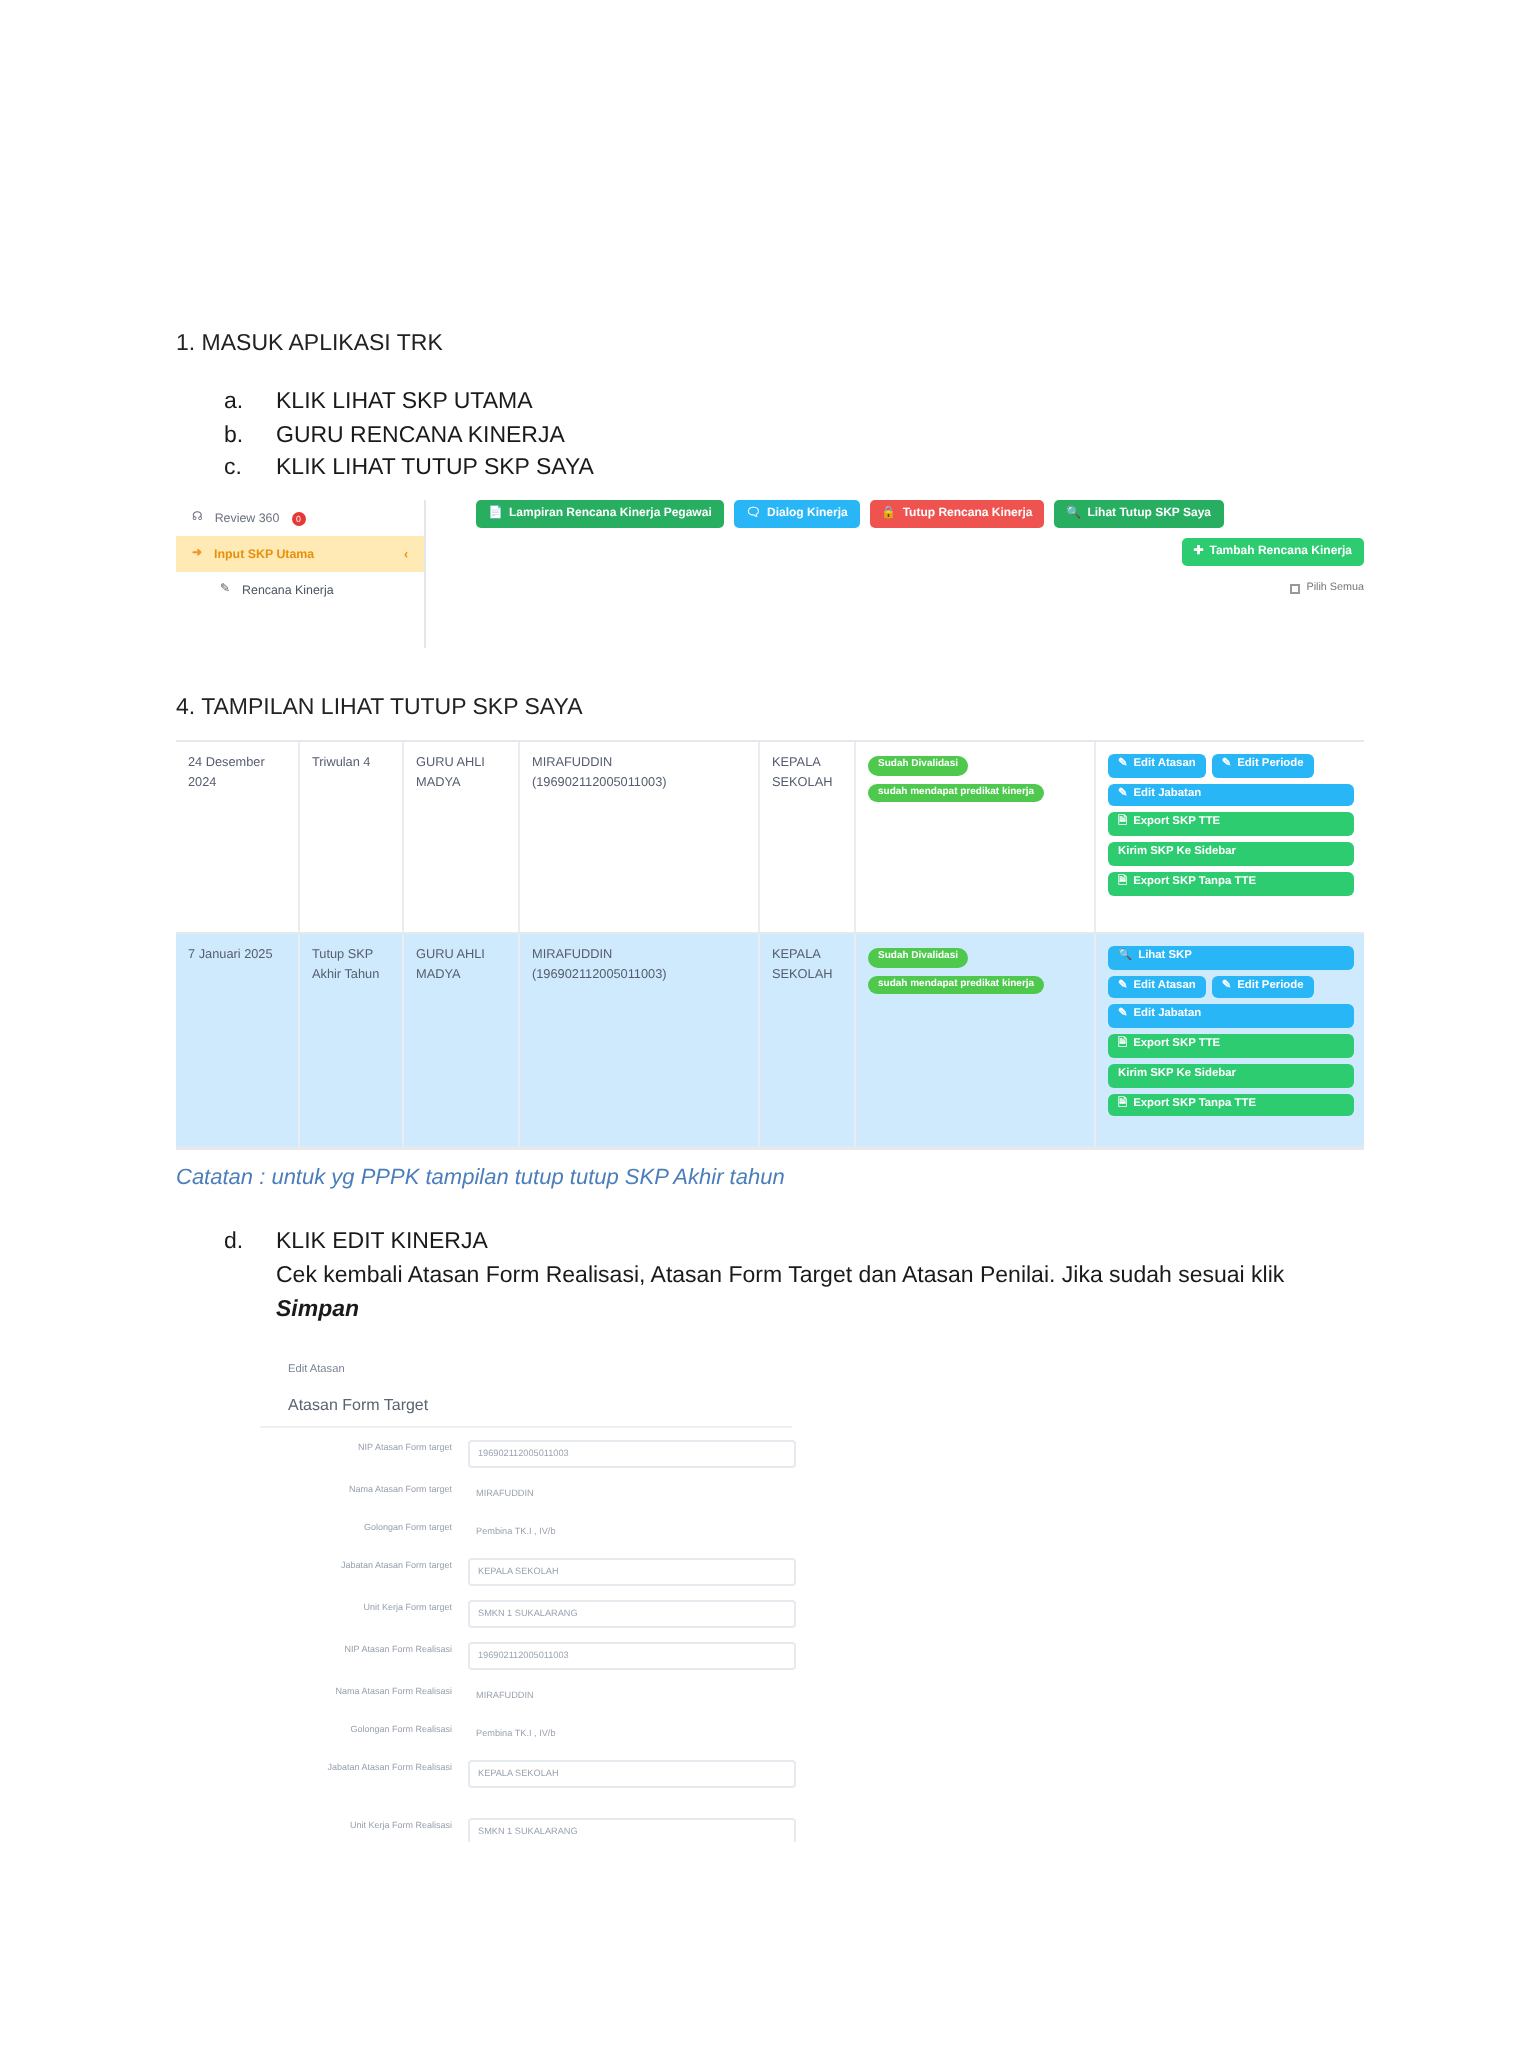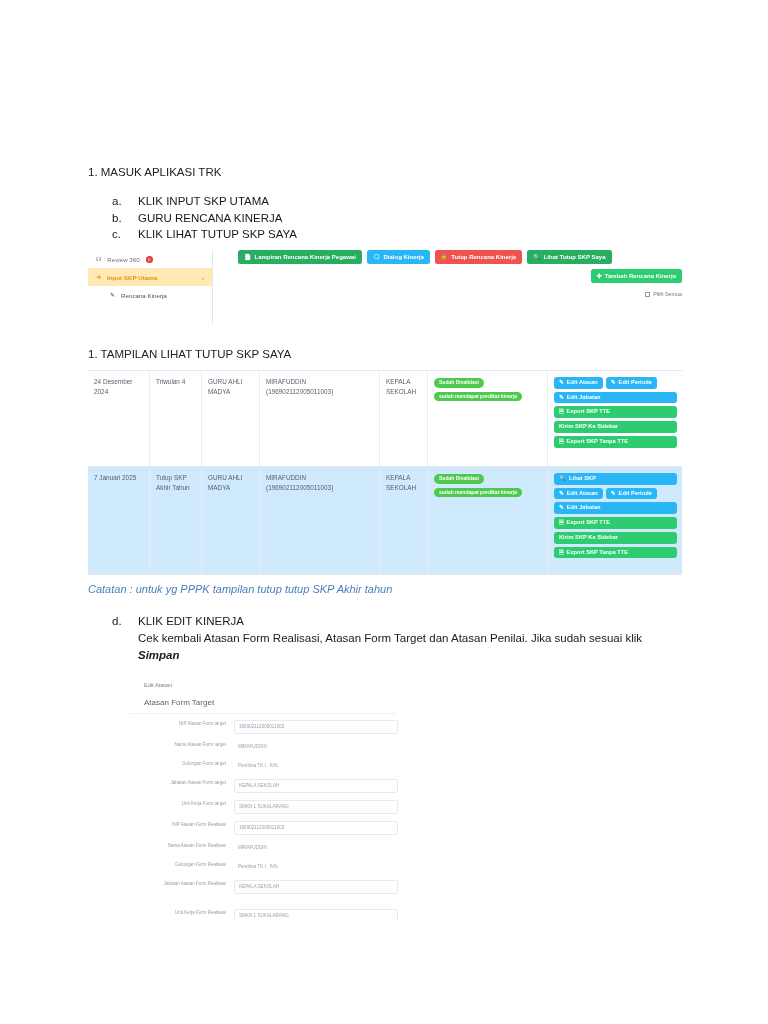--- a/index.html
+++ b/index.html
@@ -165,21 +165,21 @@
 <body>
 
 <div class="page">
 
 
   <div class="step" style="left:88px; top:166px;">1. MASUK APLIKASI TRK</div>
 
   <div class="sublist" style="top:193px;">
     <div class="row">
       <span class="mark">a.</span>
-      <span>KLIK INPUT SKP UTAMA</span>
+      <span>KLIK LIHAT SKP UTAMA</span>
     </div>
     <div class="row">
       <span class="mark">b.</span>
       <span>GURU RENCANA KINERJA</span>
     </div>
     <div class="row">
       <span class="mark">c.</span>
       <span>KLIK LIHAT TUTUP SKP SAYA</span>
     </div>
   </div>
@@ -229,21 +229,21 @@
         </span>
       </div>
 
       <div class="checkline">
         <span class="cbox"></span>
         <span>Pilih Semua</span>
       </div>
     </div>
   </div>
 
-  <div class="step" style="left:88px; top:348px;">1. TAMPILAN LIHAT TUTUP SKP SAYA</div>
+  <div class="step" style="left:88px; top:348px;">4. TAMPILAN LIHAT TUTUP SKP SAYA</div>
 
   <div class="shot2">
 
     <div class="trow" style="height:96px;">
       <div class="tcell c1">24 Desember 2024</div>
       <div class="tcell c2">Triwulan 4</div>
       <div class="tcell c3">GURU AHLI MADYA</div>
       <div class="tcell c4">MIRAFUDDIN (196902112005011003)</div>
       <div class="tcell c5">KEPALA SEKOLAH</div>
       <div class="tcell c6">

